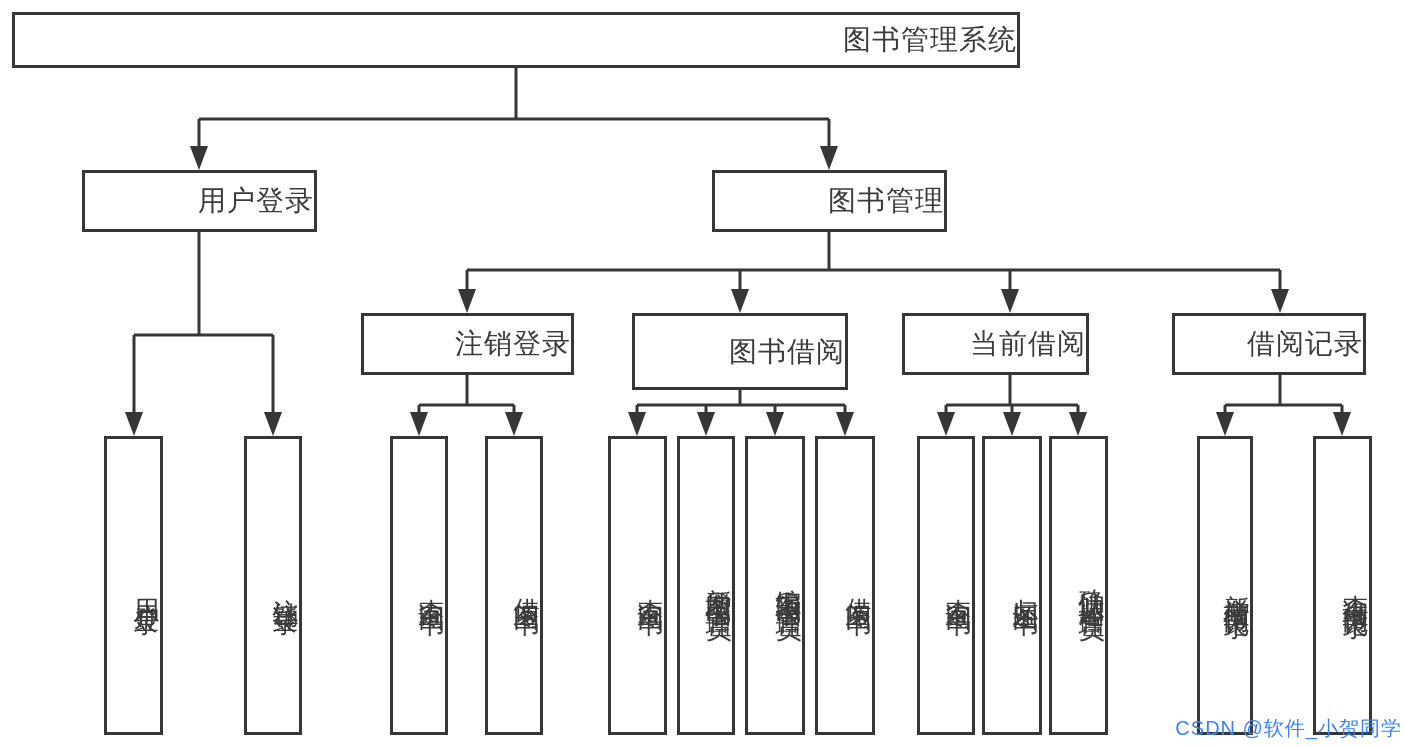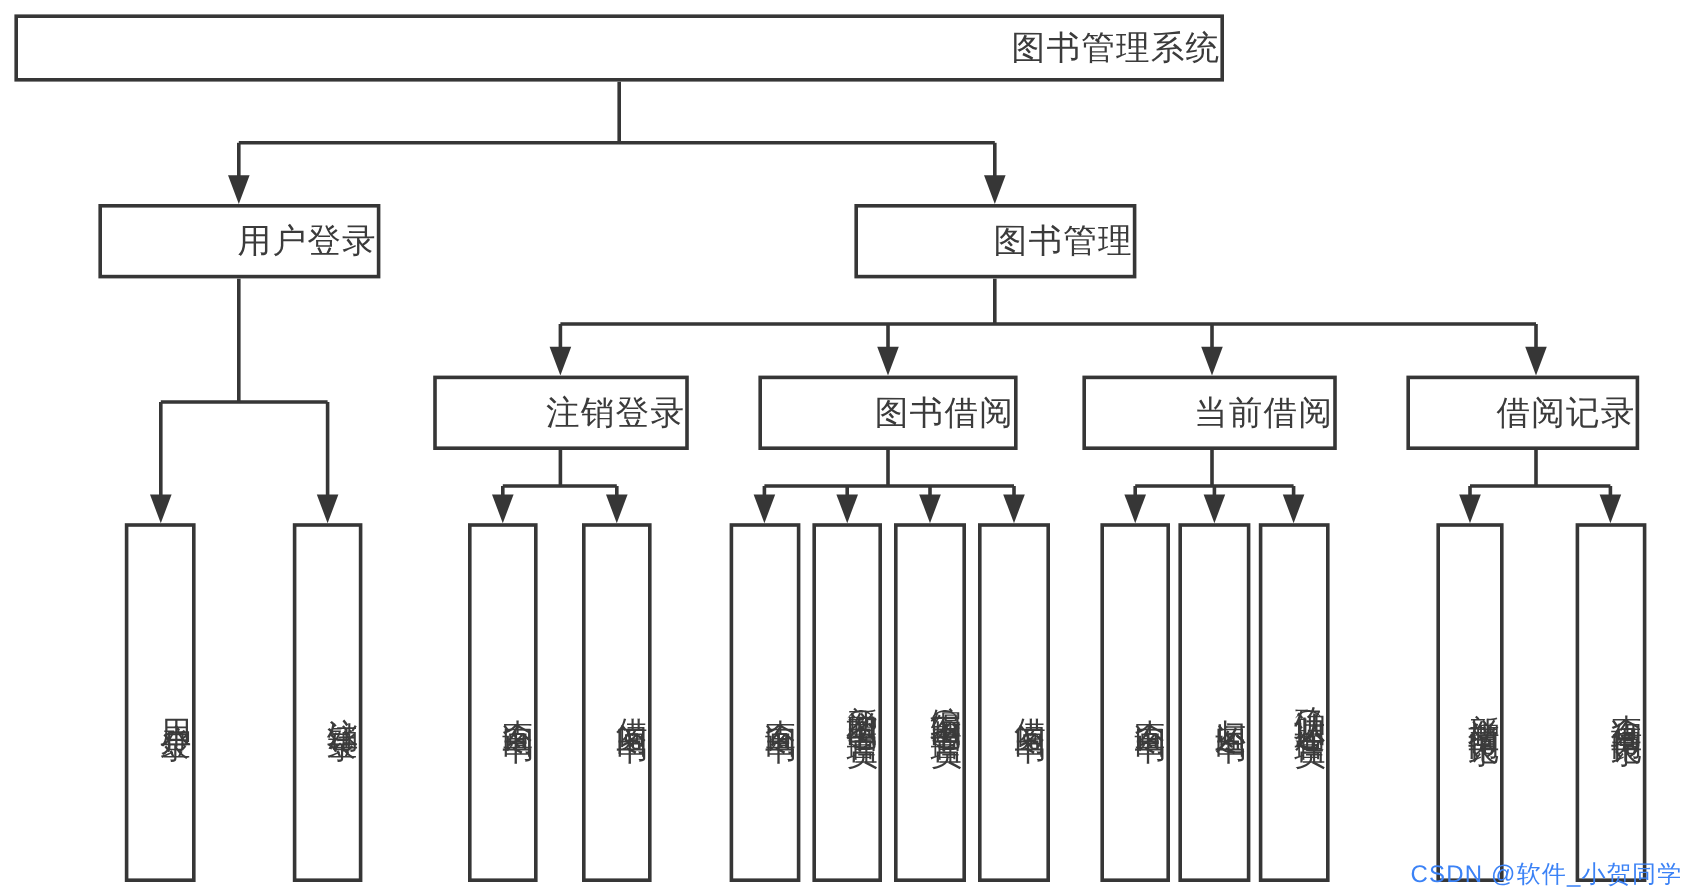--- a/index.html
+++ b/index.html
@@ -111,24 +111,24 @@
   <div class="box" style="left: 82px; top: 170px; width: 235px; height: 62px; border-color: rgb(54, 54, 54); color: rgb(59, 59, 59);">
     <span class="h-label">用户登录</span>
   </div>
   <div class="box" style="left: 712px; top: 170px; width: 235px; height: 62px; border-color: rgb(54, 54, 54); color: rgb(59, 59, 59);">
     <span class="h-label">图书管理</span>
   </div>
 
   <div class="box" style="left: 361px; top: 313px; width: 213px; height: 62px; border-color: rgb(54, 54, 54); color: rgb(59, 59, 59);">
     <span class="h-label">注销登录</span>
   </div>
-  <div class="box" style="left: 632px; top: 313px; width: 216px; height: 62px; border-color: rgb(54, 54, 54); color: rgb(59, 59, 59);">
+  <div class="box" style="left: 632px; top: 313px; width: 216px; height: 77px; border-color: rgb(54, 54, 54); color: rgb(59, 59, 59);">
     <span class="h-label">图书借阅</span>
   </div>
-  <div class="box" style="left: 902px; top: 313px; width: 212px; height: 62px; border-color: rgb(54, 54, 54); color: rgb(59, 59, 59);">
+  <div class="box" style="left: 902px; top: 313px; width: 187px; height: 62px; border-color: rgb(54, 54, 54); color: rgb(59, 59, 59);">
     <span class="h-label">当前借阅</span>
   </div>
   <div class="box" style="left: 1172px; top: 313px; width: 194px; height: 62px; border-color: rgb(54, 54, 54); color: rgb(59, 59, 59);">
     <span class="h-label">借阅记录</span>
   </div>
 
   <div class="box" style="left: 104px; top: 436px; width: 59px; height: 299px; border-color: rgb(54, 54, 54); color: rgb(59, 59, 59);">
     <span class="v-label">用户登录</span>
   </div>
   <div class="box" style="left: 244px; top: 436px; width: 58px; height: 299px; border-color: rgb(54, 54, 54); color: rgb(59, 59, 59);">

